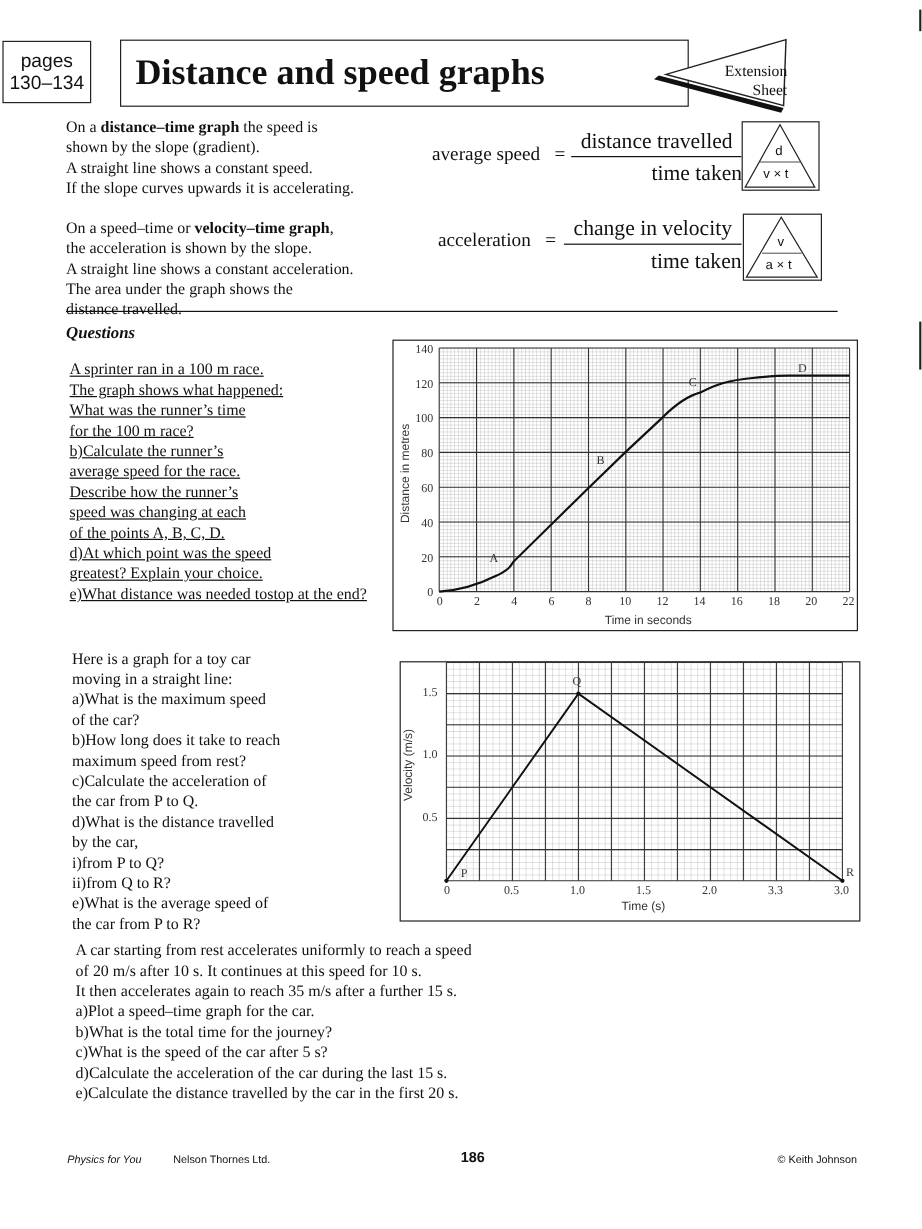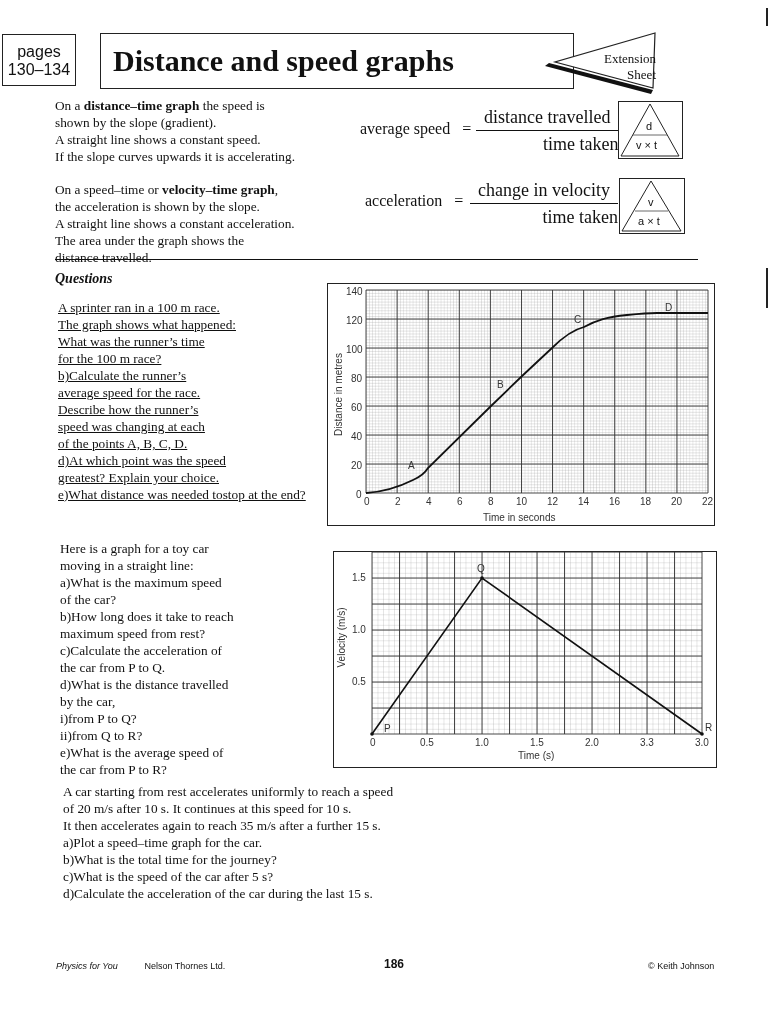--- a/index.html
+++ b/index.html
@@ -16,21 +16,21 @@
   .para b { font-weight:bold; }
   .formula-label { font-size:16px; }
   .frac { text-align:right; font-size:18px; }
   .frac .num { border-bottom:1.5px solid #111; padding:0 8px 2px 8px; }
   .frac .den { padding-top:3px; }
   .tri-box { border:1.5px solid #222; box-sizing:border-box; background:#fff; }
   .tri-box span { position:absolute; font-family:"Liberation Sans", sans-serif; font-size:11px; }
   .rule { height:1.3px; background:#111; }
   .qhead { font-style:italic; font-weight:bold; font-size:14px; }
   .chart-frame { border:1.5px solid #222; box-sizing:border-box; background:#fff; }
-  .tick { font-family:Liberation Sans, sans-serif; font-size:10px; color:#333; position:absolute; }
+  .tick { font-family:Liberation Serif, serif; font-size:10px; color:#333; position:absolute; }
   .axis-label { font-family:"Liberation Sans", sans-serif; font-size:10px; color:#333; position:absolute; }
   .footer { font-family:"Liberation Sans", sans-serif; font-size:9px; }
 </style>
 </head>
 <body>
 
 <div class="abs pages-box">
   <div>pages</div>
   <div>130–134</div>
 </div>
@@ -168,21 +168,21 @@
   <span class="tick" style="left:98px; top:212px;">4</span>
   <span class="tick" style="left:129px; top:212px;">6</span>
   <span class="tick" style="left:160px; top:212px;">8</span>
   <span class="tick" style="left:188px; top:212px;">10</span>
   <span class="tick" style="left:219px; top:212px;">12</span>
   <span class="tick" style="left:250px; top:212px;">14</span>
   <span class="tick" style="left:281px; top:212px;">16</span>
   <span class="tick" style="left:312px; top:212px;">18</span>
   <span class="tick" style="left:343px; top:212px;">20</span>
   <span class="tick" style="left:374px; top:212px;">22</span>
-  <span class="axis-label" style="left:155px; top:228px;">Time in seconds</span>
+  <span class="axis-label" style="left:176px; top:228px;">Time in seconds</span>
   <span class="axis-label" style="left:-40px; top:105px; width:100px; text-align:center; transform:rotate(-90deg);">Distance in metres</span>
 </div>
 
 <div class="abs para" style="left:60px; top:540px; width:270px;">
   <div>Here is a graph for a toy car</div>
   <div>moving in a straight line:</div>
   <div>a)What is the maximum speed</div>
   <div>of the car?</div>
   <div>b)How long does it take to reach</div>
   <div>maximum speed from rest?</div>
@@ -250,20 +250,21 @@
 </div>
 
 <div class="abs para" style="left:63px; top:783px; width:420px;">
   <div>A car starting from rest accelerates uniformly to reach a speed</div>
   <div>of 20 m/s after 10 s. It continues at this speed for 10 s.</div>
   <div>It then accelerates again to reach 35 m/s after a further 15 s.</div>
   <div>a)Plot a speed–time graph for the car.</div>
   <div>b)What is the total time for the journey?</div>
   <div>c)What is the speed of the car after 5 s?</div>
   <div>d)Calculate the acceleration of the car during the last 15 s.</div>
+  <div>e)Calculate the distance travelled by the car in the first 20 s.</div>
 </div>
 
 <div class="abs footer" style="left:56px; top:961px;">
   <i>Physics for You</i>
   <span style="margin-left:24px;">Nelson Thornes Ltd.</span>
 </div>
 <div class="abs" style="left:384px; top:957px; font-family:'Liberation Sans', sans-serif; font-size:12px; font-weight:bold;">186</div>
 <div class="abs footer" style="left:648px; top:961px;">© Keith Johnson</div>
 
 </body></html>

